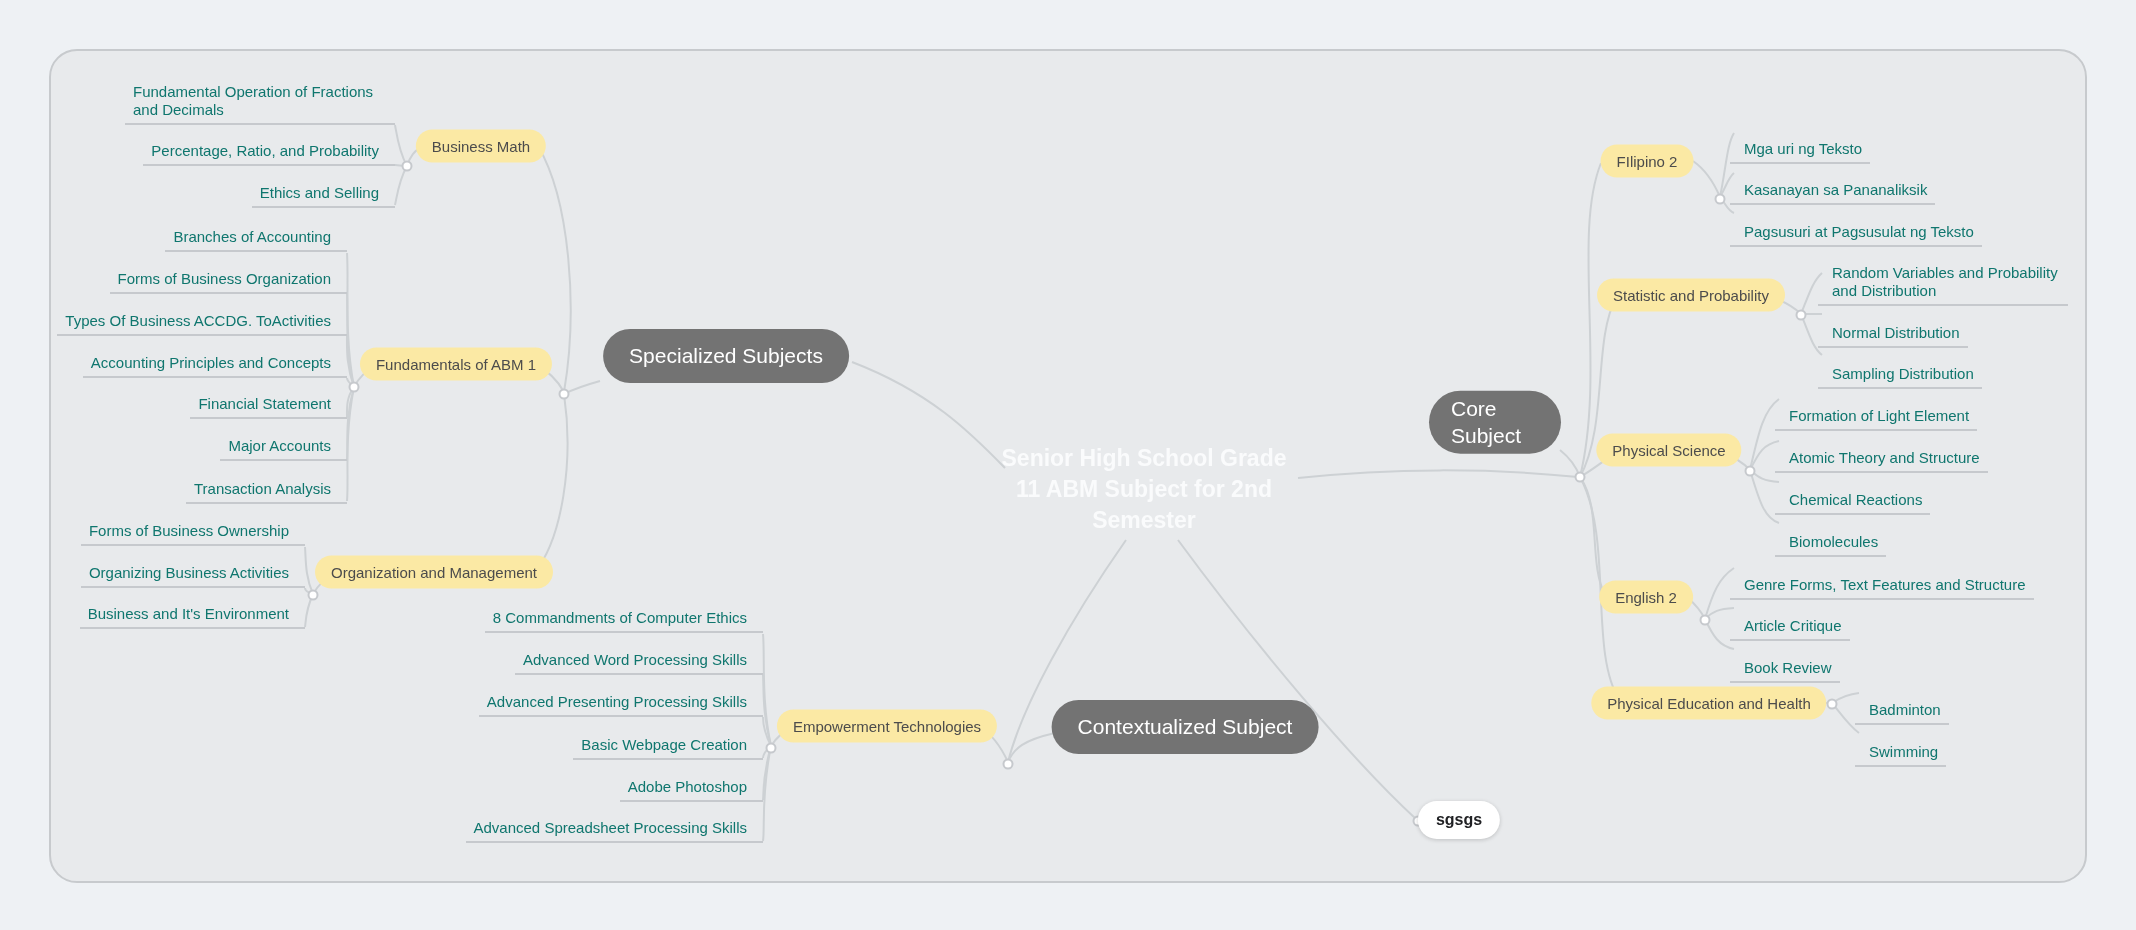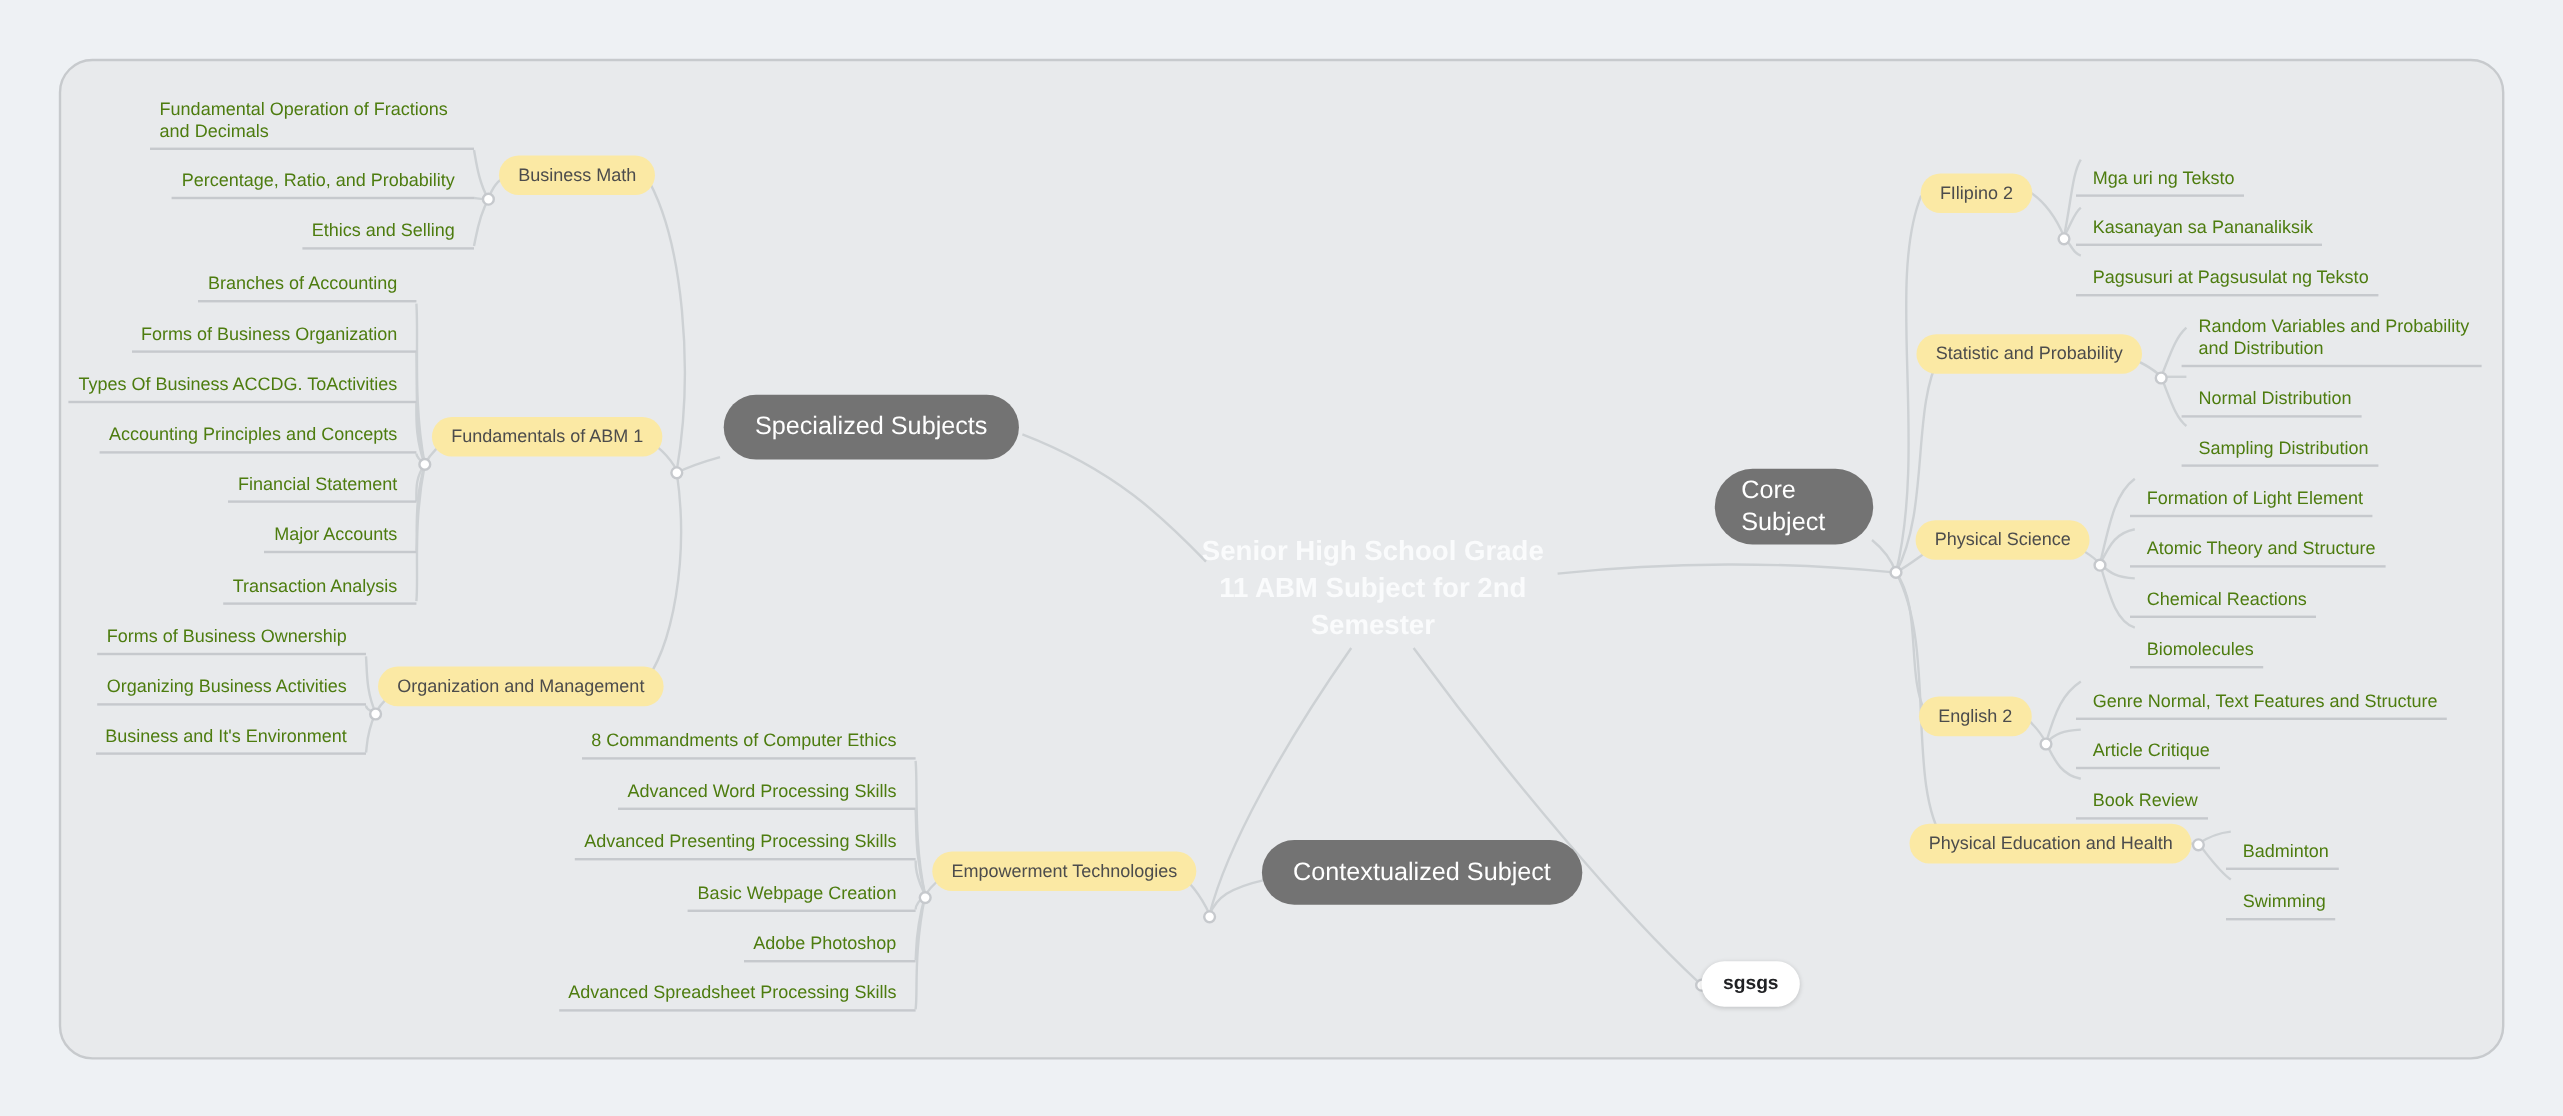--- a/index.html
+++ b/index.html
@@ -38,21 +38,21 @@
     padding:10px 18px; box-shadow:0 1px 4px rgba(0,0,0,.18);
   }
 
   .central-title {
     position:absolute; left:1144px; top:490px; transform:translate(-50%,-50%);
     width:300px; text-align:center; color:#fafbfc;
     font-size:23px; font-weight:bold; line-height:1.35; z-index:2;
   }
 
   .leaf {
-    position:absolute; font-size:15px; color:#4d7c0f; line-height:18px;
+    position:absolute; font-size:15px; color:#0f766e; line-height:18px;
     border-bottom:2px solid #c6c9cd; white-space:nowrap; z-index:2;
   }
   .leaf-l { text-align:left; padding:2px 16px 4px 8px; }
   .leaf-r { text-align:left;  padding:2px 8px 4px 14px;margin-top:32px; }
   .leaf.wrap-l { white-space:normal; text-align:left; width:270px; }
   .leaf.wrap-r { white-space:normal; width:250px; }
 </style>
 </head>
 <body>
 
@@ -194,18 +194,18 @@
 
 <div class="leaf leaf-r wrap-r" style="left:1818px;top:230px">Random Variables and Probability and Distribution</div>
 <div class="leaf leaf-r" style="left:1818px;top:290px">Normal Distribution</div>
 <div class="leaf leaf-r" style="left:1818px;top:331px">Sampling Distribution</div>
 
 <div class="leaf leaf-r" style="left:1775px;top:373px">Formation of Light Element</div>
 <div class="leaf leaf-r" style="left:1775px;top:415px">Atomic Theory and Structure</div>
 <div class="leaf leaf-r" style="left:1775px;top:457px">Chemical Reactions</div>
 <div class="leaf leaf-r" style="left:1775px;top:499px">Biomolecules</div>
 
-<div class="leaf leaf-r" style="left:1730px;top:542px">Genre Normal, Text Features and Structure</div>
+<div class="leaf leaf-r" style="left:1730px;top:542px">Genre Forms, Text Features and Structure</div>
 <div class="leaf leaf-r" style="left:1730px;top:583px">Article Critique</div>
 <div class="leaf leaf-r" style="left:1730px;top:625px">Book Review</div>
 
 <div class="leaf leaf-r" style="left:1855px;top:667px">Badminton</div>
 <div class="leaf leaf-r" style="left:1855px;top:709px">Swimming</div>
 
 </body></html>

